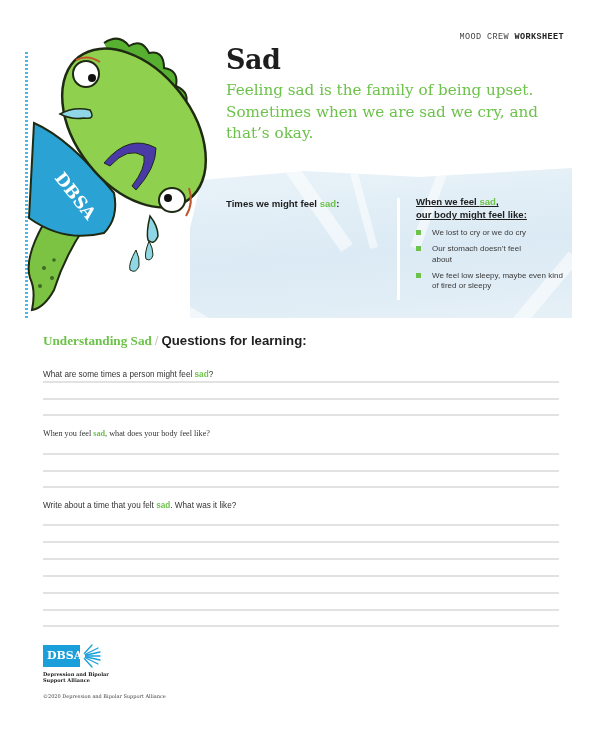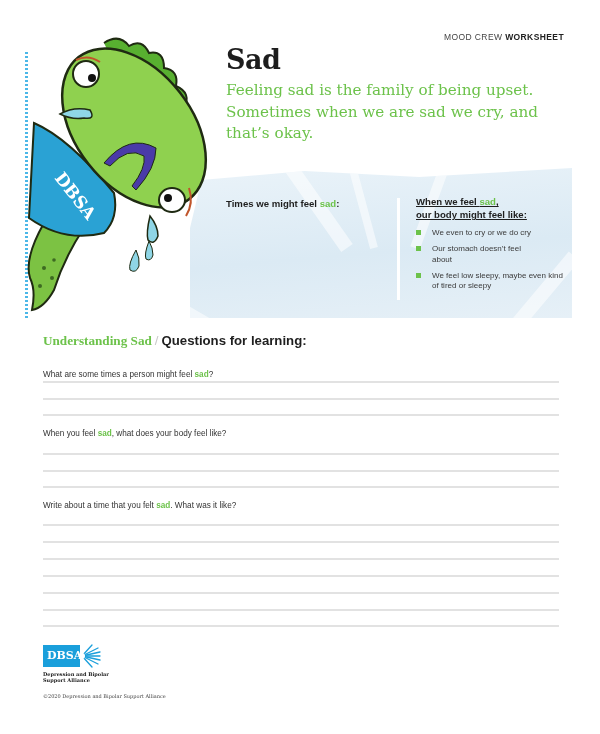--- a/index.html
+++ b/index.html
@@ -7,21 +7,21 @@
     width: 600px; height: 734px; background: #ffffff; position: relative; overflow: hidden;
     font-family: "Liberation Sans", sans-serif; color: #2b2b2b;
   }
   .abs { position: absolute; }
   .dotted-rule {
     left: 25px; top: 52px; width: 3px; height: 268px;
     background-image: linear-gradient(#4bb7e8 50%, transparent 50%);
     background-size: 3px 4px;
   }
   .header-label {
-    right: 36px; top: 32px; font-family: Liberation Sans, sans-serif; font-size: 8.5px; letter-spacing: 0.4px; color: #444;
+    right: 36px; top: 32px; font-family: Liberation Mono, monospace; font-size: 8.5px; letter-spacing: 0.4px; color: #444;
   }
   .header-label b { color: #222; font-weight: bold; }
   .title {
     left: 226px; top: 44px; font-family: "DejaVu Serif", serif; font-weight: bold; font-size: 27px; color: #1d1d1d; letter-spacing: -0.5px;
   }
   .intro {
     left: 226px; top: 80px; width: 360px; font-family: "DejaVu Serif", serif; font-size: 15.2px; line-height: 21.5px; color: #6cc24a;
   }
   .blue-band {
     left: 190px; top: 168px; width: 382px; height: 150px;
@@ -119,38 +119,38 @@
 </div>
 
 <div class="abs divider-white"></div>
 
 <div class="abs" style="left:416px; top:195px; width:150px;">
   <div class="col-head" style="margin-bottom:7px;text-decoration:underline;">
     <span>When we feel </span><span class="green">sad</span><span>,</span><br>
     <span>our body might feel like:</span>
   </div>
   <ul class="bullets">
-    <li><span class="sq"></span><span>We even to cry or we do cry</span></li>
+    <li><span class="sq"></span><span>We lost to cry or we do cry</span></li>
     <li style="padding-right:40px;"><span class="sq"></span><span>Our stomach doesn’t feel about</span></li>
     <li><span class="sq"></span><span>We feel low sleepy, maybe even kind of tired or sleepy</span></li>
   </ul>
 </div>
 
 <div class="abs section-title">
   <span class="t1">Understanding Sad</span><span class="slash">/</span><span>Questions for learning:</span>
 </div>
 
 <div class="abs question" style="top:370px;">
   <span>What are some times a person might feel </span><span class="green" style="font-weight:bold;">sad</span><span>?</span>
 </div>
 <div class="abs rule" style="top:381px;"></div>
 <div class="abs rule" style="top:398px;"></div>
 <div class="abs rule" style="top:414px;"></div>
 
-<div class="abs question" style="top:429px;">
+<div class="abs question" style="top:429px;font-family:Liberation Serif, serif;">
   <span>When you feel </span><span class="green" style="font-weight:bold;">sad</span><span>, what does your body feel like?</span>
 </div>
 <div class="abs rule" style="top:453px;"></div>
 <div class="abs rule" style="top:470px;"></div>
 <div class="abs rule" style="top:486px;"></div>
 
 <div class="abs question" style="top:501px;">
   <span>Write about a time that you felt </span><span class="green" style="font-weight:bold;">sad</span><span>. What was it like?</span>
 </div>
 <div class="abs rule" style="top:524px;"></div>

